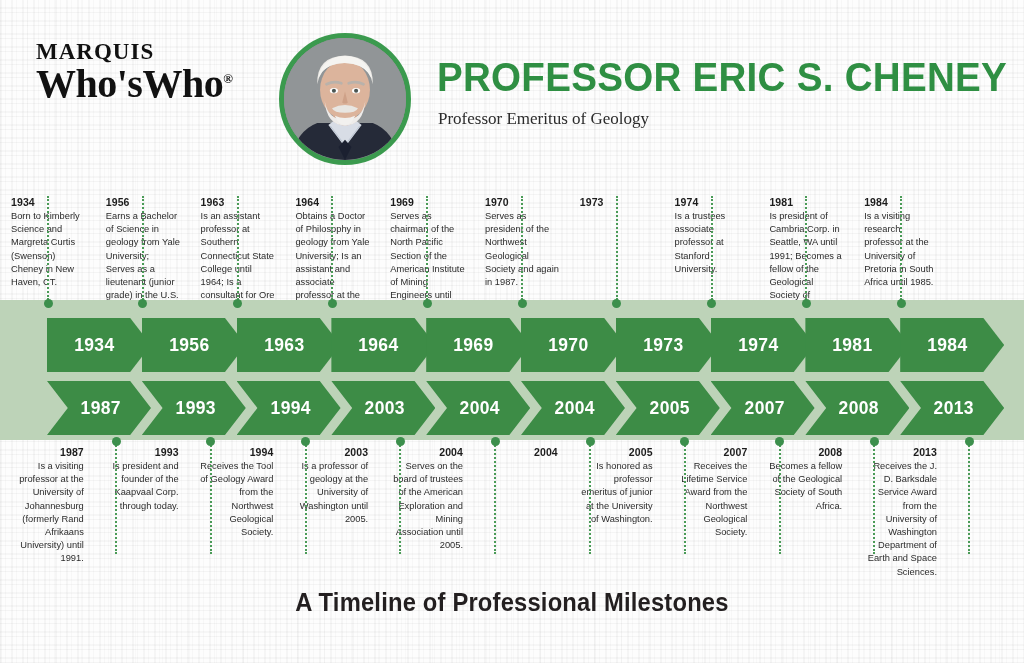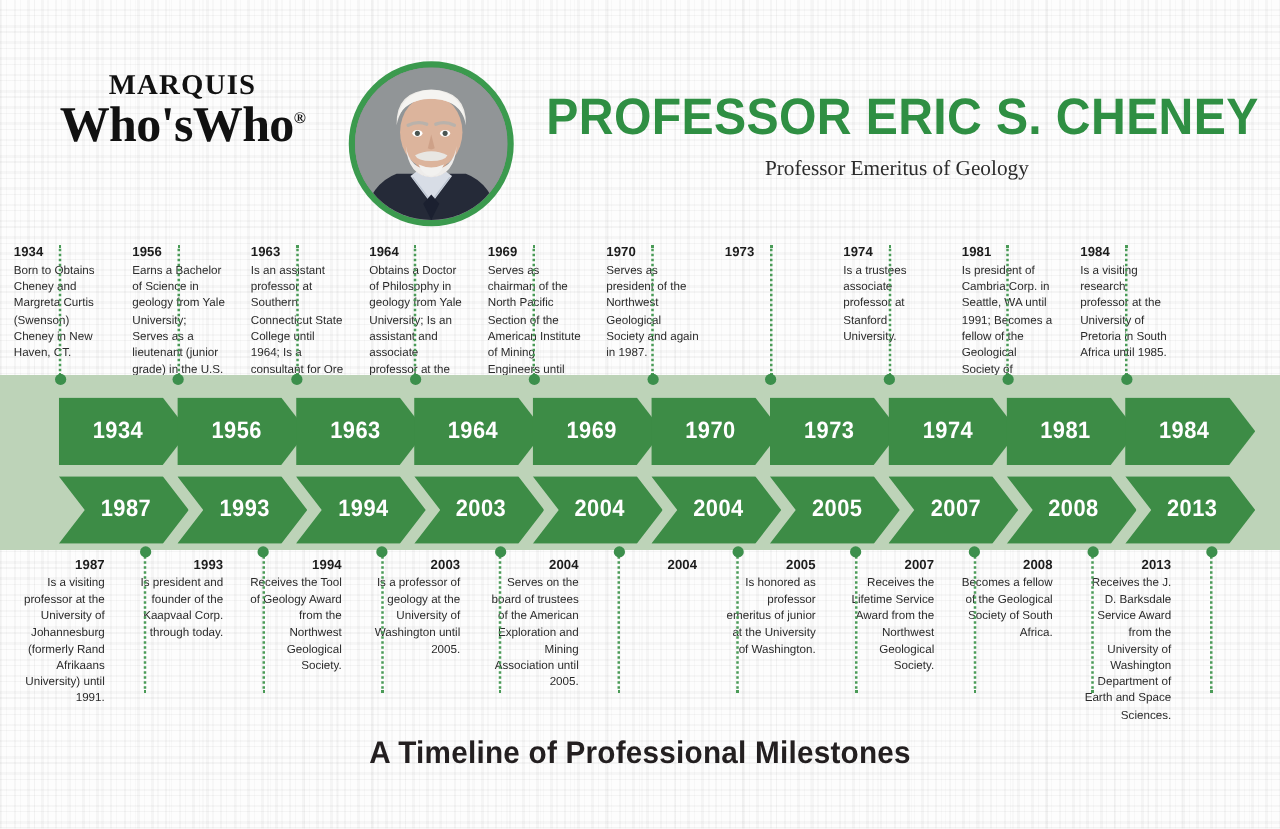--- a/index.html
+++ b/index.html
@@ -32,21 +32,21 @@
         rgba(0,0,0,0.022) 5px, rgba(0,0,0,0.022) 6px,
         rgba(0,0,0,0.0) 6px, rgba(0,0,0,0.0) 11px),
       repeating-linear-gradient(90deg,
         rgba(0,0,0,0.018) 0px, rgba(0,0,0,0.018) 1px,
         rgba(0,0,0,0.0) 1px, rgba(0,0,0,0.0) 27px);
   }
 
   .page { position: relative; z-index: 1; width: 1024px; height: 663px; }
 
   
-  .header { position: absolute; left: 0; top: 16px; width: 824px; height: 180px; text-align: center; }
+  .header { position: absolute; left: 0; top: 0; width: 824px; height: 180px; }
 
   .logo { position: absolute; left: 36px; top: 40px; width: 220px; }
   .logo-marquis {
     font-family: "Liberation Serif", serif;
     font-weight: bold;
     font-size: 23px;
     letter-spacing: 1.0px;
     color: #111;
     line-height: 1;
   }
@@ -239,21 +239,21 @@
 
     <div class="title-block">
       <div class="doc-title">PROFESSOR ERIC S. CHENEY</div>
       <div class="doc-subtitle">Professor Emeritus of Geology</div>
     </div>
   </div>
 
   <div class="row-top-notes">
       <div class="note-col">
         <div class="note-year">1934</div>
-        <div class="note-text">Born to Obtains Cheney and Margreta Curtis (Swenson) Cheney in New Haven, CT.</div>
+        <div class="note-text">Born to Kimberly Science and Margreta Curtis (Swenson) Cheney in New Haven, CT.</div>
       </div>
       <div class="note-col">
         <div class="note-year">1956</div>
         <div class="note-text">Earns a Bachelor of Science in geology from Yale University; Serves as a lieutenant (junior grade) in the U.S. Naval Reserve until 1958.</div>
       </div>
       <div class="note-col">
         <div class="note-year">1963</div>
         <div class="note-text">Is an assistant professor at Southern Connecticut State College until 1964; Is a consultant for Ore Deposits and Regional Geology through today.</div>
       </div>
       <div class="note-col">

